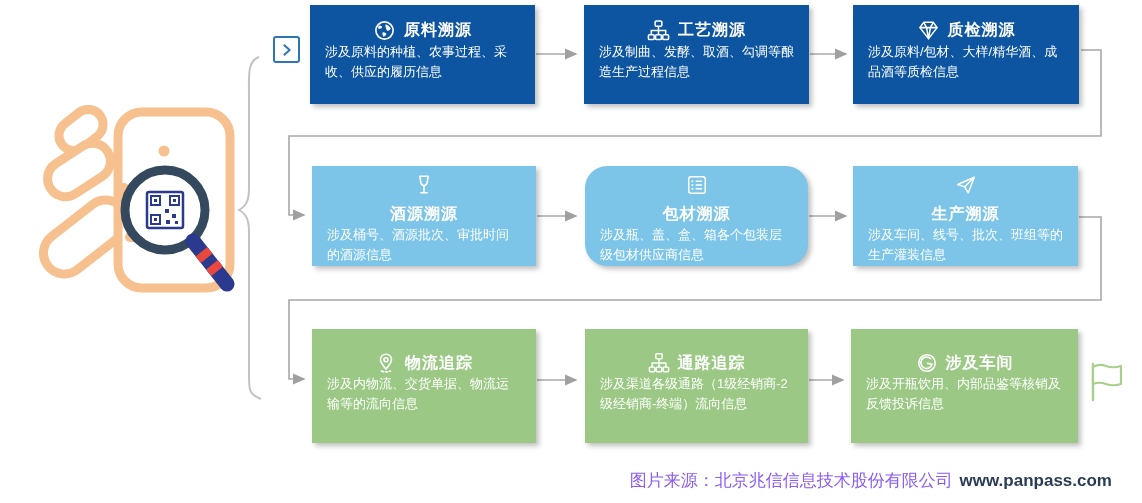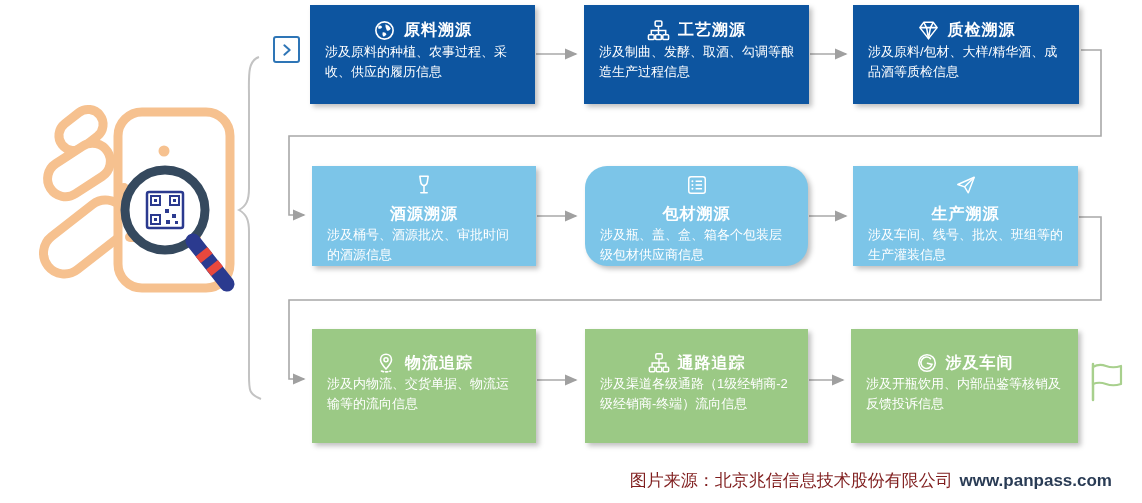--- a/index.html
+++ b/index.html
@@ -28,21 +28,21 @@
   }
   .icon{display:inline-flex;align-items:center;}
   .chevron-btn{
     position:absolute;left:273px;top:36px;width:27px;height:27px;box-sizing:border-box;
     border:2px solid #2e75b6;border-radius:3px;background:#fff;
     display:flex;align-items:center;justify-content:center;cursor:pointer;
   }
   .caption{
     position:absolute;top:469px;right:30px;font-size:17px;white-space:nowrap;
   }
-  .caption .src{color:#7f1d1d;}
+  .caption .src{color:#8b5cf6;}
   .caption .url{color:#2a3c55;margin-left:2px;font-weight:600;}
   
   .b1{left:310px;top:5px;width:225px;height:99px;}
   .b2{left:584px;top:5px;width:225px;height:99px;}
   .b3{left:853px;top:5px;width:226px;height:99px;}
   .b4{left:312px;top:166px;width:224px;height:100px;}
   .b5{left:585px;top:166px;width:223px;height:100px;border-radius:22px;}
   .b6{left:853px;top:166px;width:225px;height:100px;}
   .b7{left:312px;top:329px;width:224px;height:114px;}
   .b8{left:585px;top:329px;width:223px;height:114px;}

